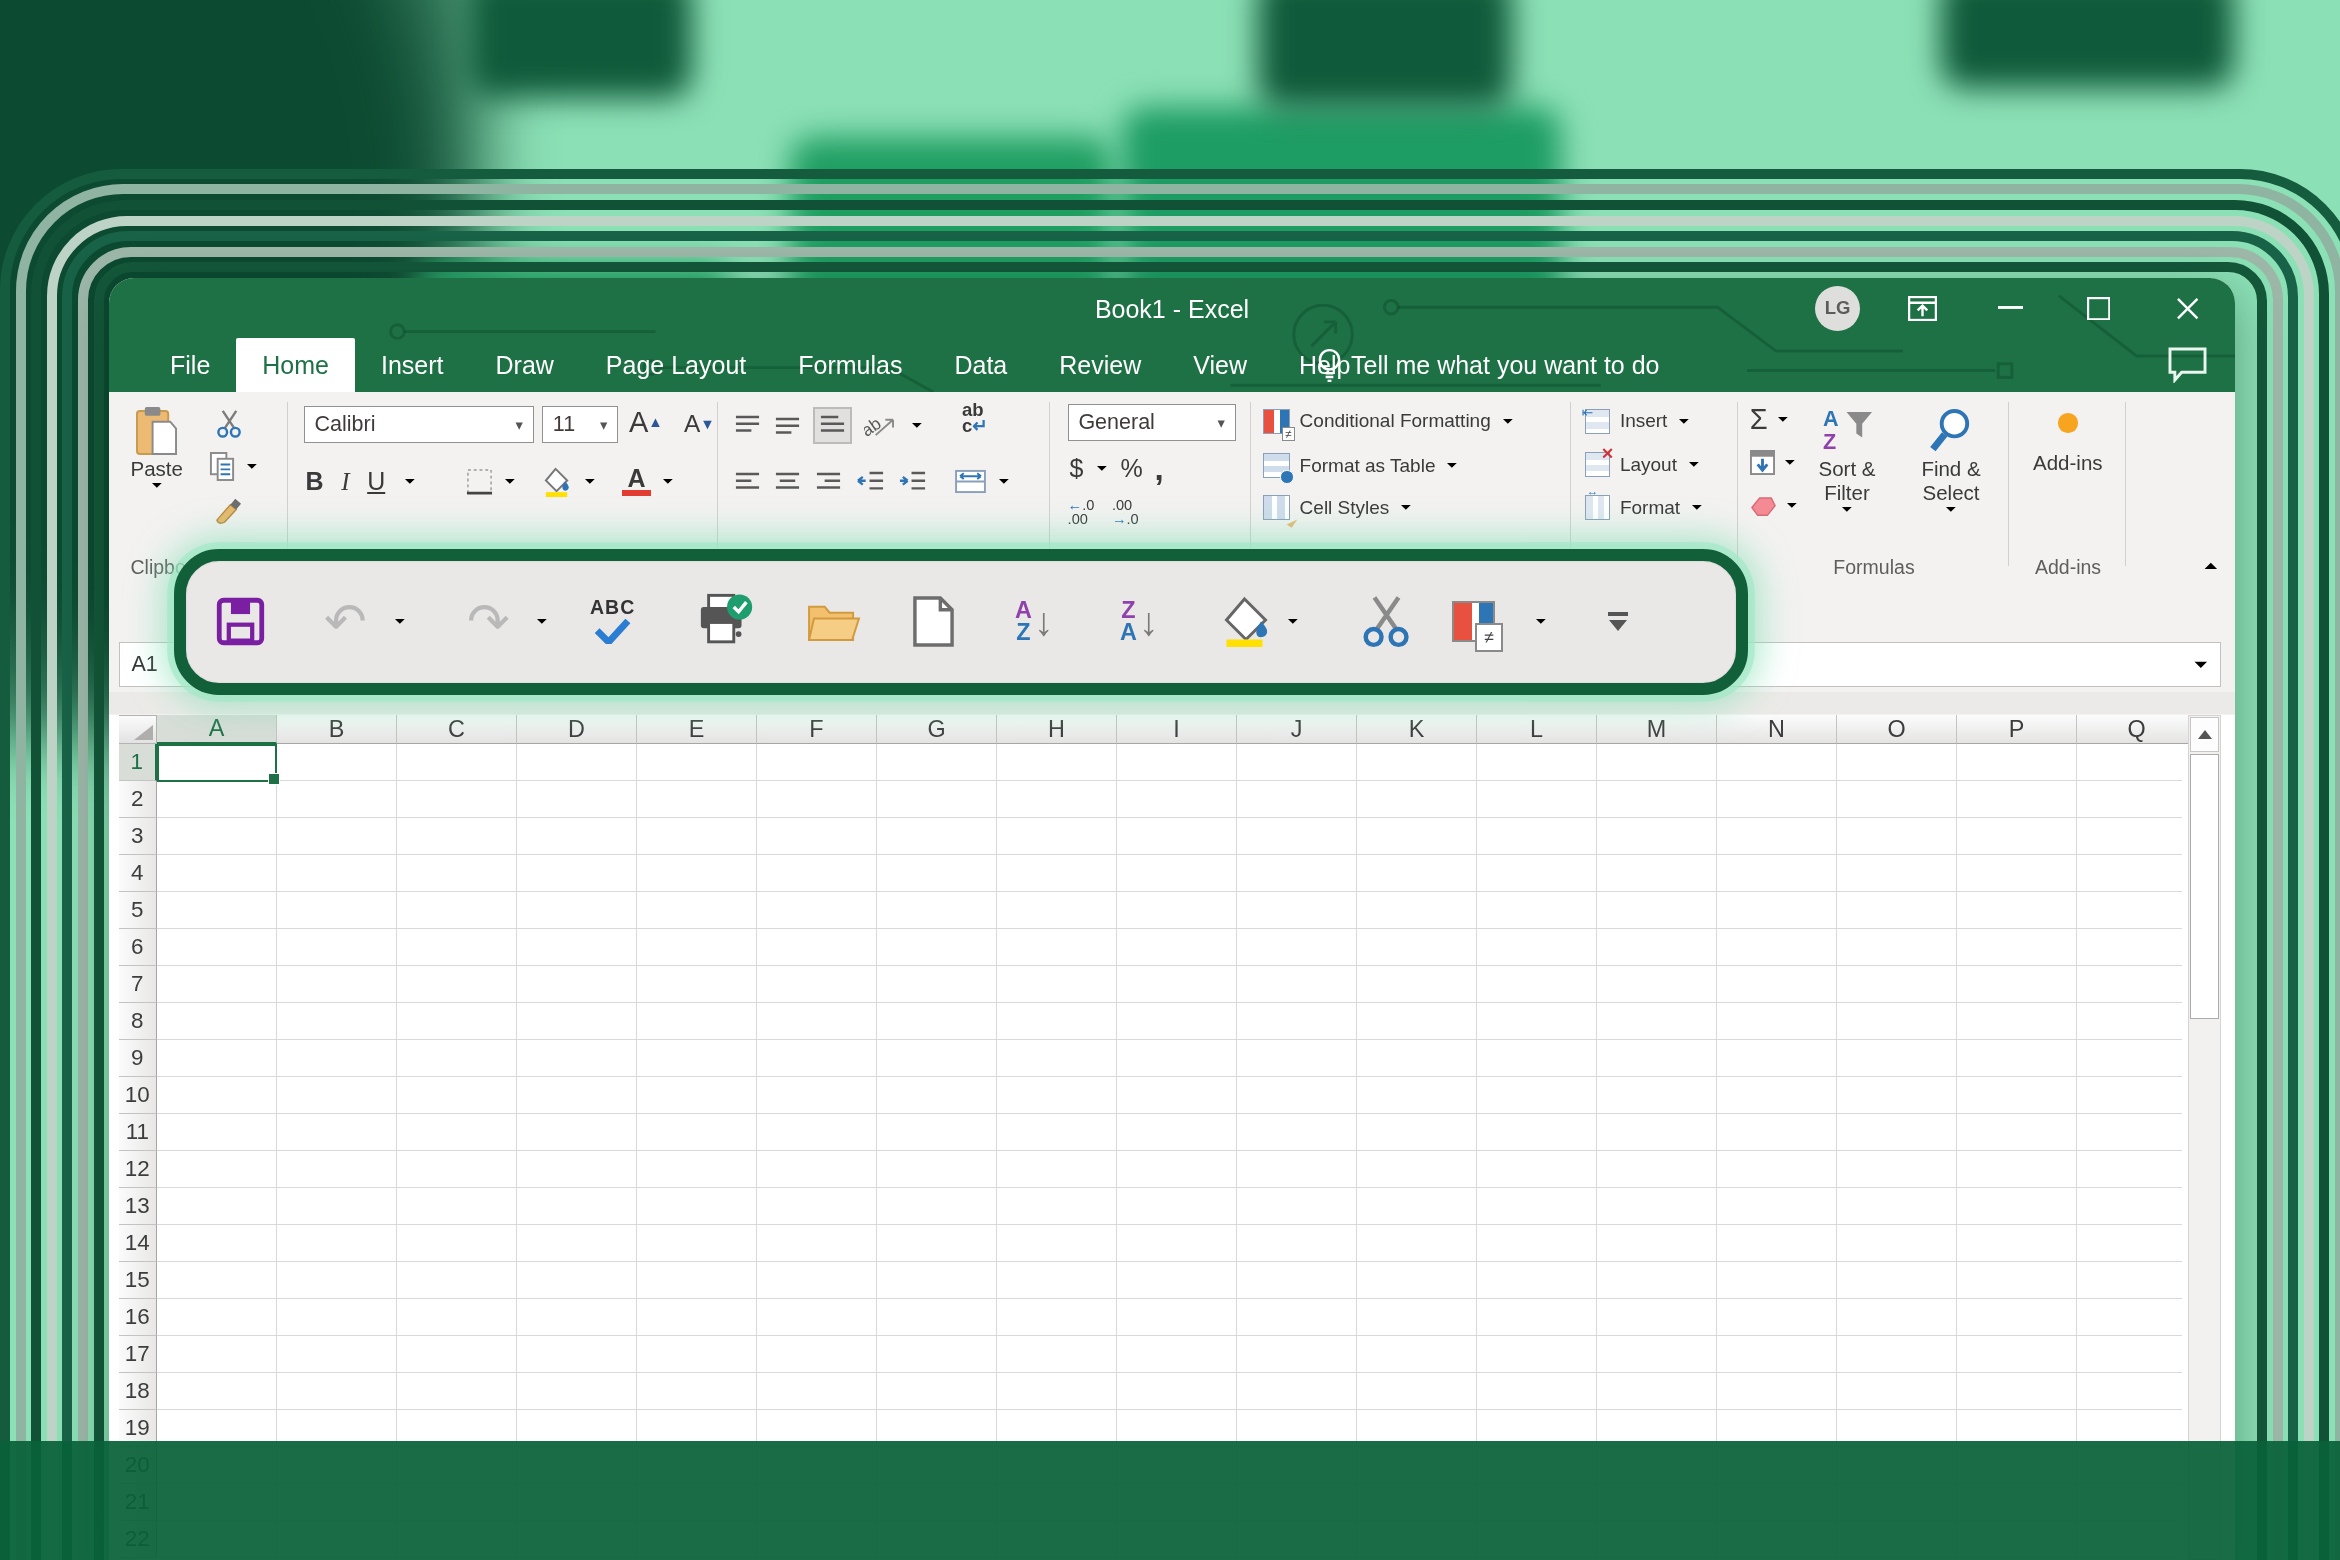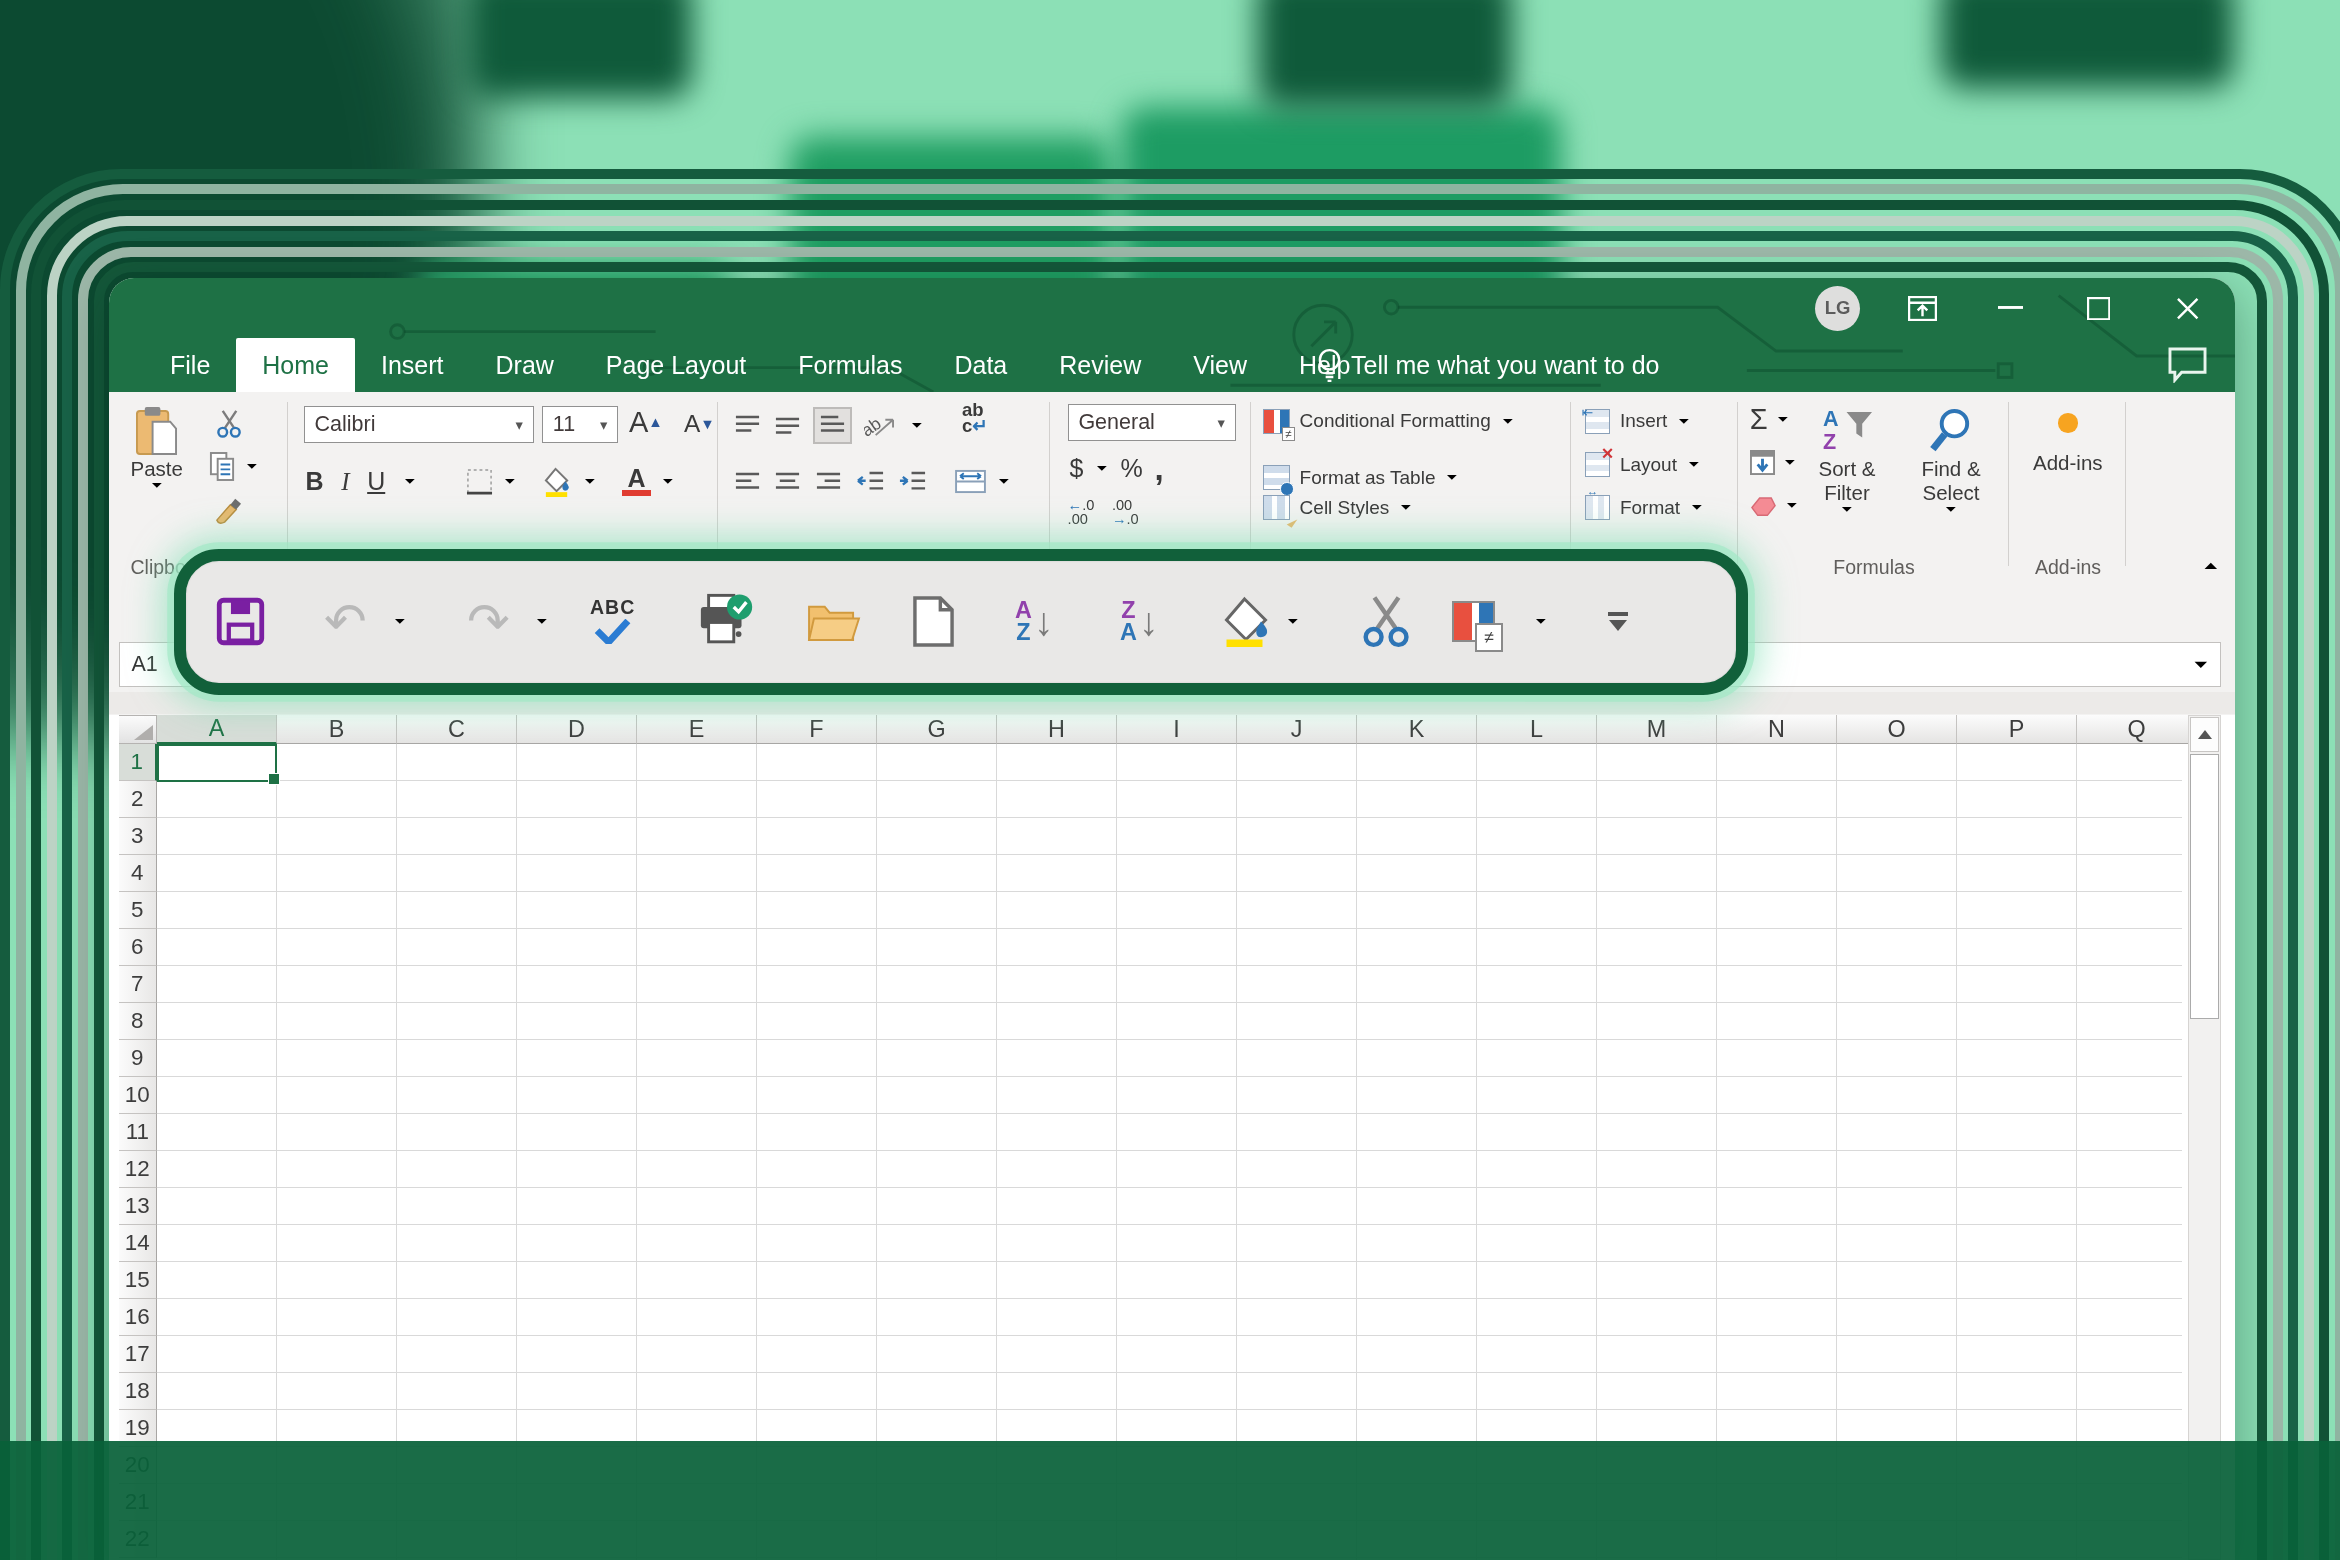--- a/index.html
+++ b/index.html
@@ -132,20 +132,21 @@
           <circle cx="1315" cy="30" r="7"></circle>
             <path d="M1322 30 H1650 l60 45 H1840"></path>
           <path d="M1680 95 H1935"></path>
             <rect x="1938" y="88" width="14" height="14"></rect>
           <path d="M2000 18 l80 62 h110"></path>
           <path d="M1150 110 H1530"></path>
         </g>
       </svg>
 
       <div class="titlebar">
+        <div class="title">Book1  -  Excel</div>
         <div class="avatar">LG</div>
         <div class="wbtn" style="right:283px;">
           <svg width="29" height="25" viewBox="0 0 30 26">
             <rect x="1" y="1" width="28" height="24" fill="none" stroke="#fff" stroke-width="2.5"></rect>
             <line x1="1" y1="7" x2="29" y2="7" stroke="#fff" stroke-width="2.5"></line>
             <path d="M15 21 V11 M10 15 L15 10 L20 15" stroke="#fff" stroke-width="2.5" fill="none"></path>
           </svg>
         </div>
         <div class="wbtn" style="right:195px;">
           <svg width="25" height="3.9" viewBox="0 0 26 4">
@@ -383,21 +384,21 @@
       <div class="rgroup" style="left:1144px;width:317px;">
         <div class="stackrow" style="left:9.8px;top:9.8px;">
           <div class="minigrid" style="background:linear-gradient(90deg,#e8503f 0 9.8px,#fff 9.8px 15.6px,#2e75b6 15.6px);">
             <span style="position:absolute;right:-5.9px;bottom:-7.8px;background:#fff;border:1px solid #8a8a8a;font-size:11.7px;line-height:11.7px;padding:0 2px;color:#444;">≠</span>
           </div>
           <span class="rtext">Conditional Formatting</span>
           <svg class="chev" viewBox="0 0 14 9" width="13.7" height="8.8">
               <use href="#chev"></use>
             </svg>
         </div>
-        <div class="stackrow" style="left:9.8px;top:66px;">
+        <div class="stackrow" style="left:9.8px;top:54px;">
           <div class="minigrid" style="background:repeating-linear-gradient(#cfdceb 0 6.8px,#fff 6.8px 11.7px);">
             <span style="position:absolute;right:-4.9px;bottom:-6.8px;width:11.7px;height:11.7px;background:#2e75b6;border-radius:50%;border:1px solid #fff;"></span>
           </div>
           <span class="rtext">Format as Table</span>
           <svg class="chev" viewBox="0 0 14 9" width="13.7" height="8.8">
               <use href="#chev"></use>
             </svg>
         </div>
         <div class="stackrow" style="left:9.8px;top:96px;">
           <div class="minigrid" style="background:repeating-linear-gradient(90deg,#cfdceb 0 7.8px,#fff 7.8px 12.7px);">

